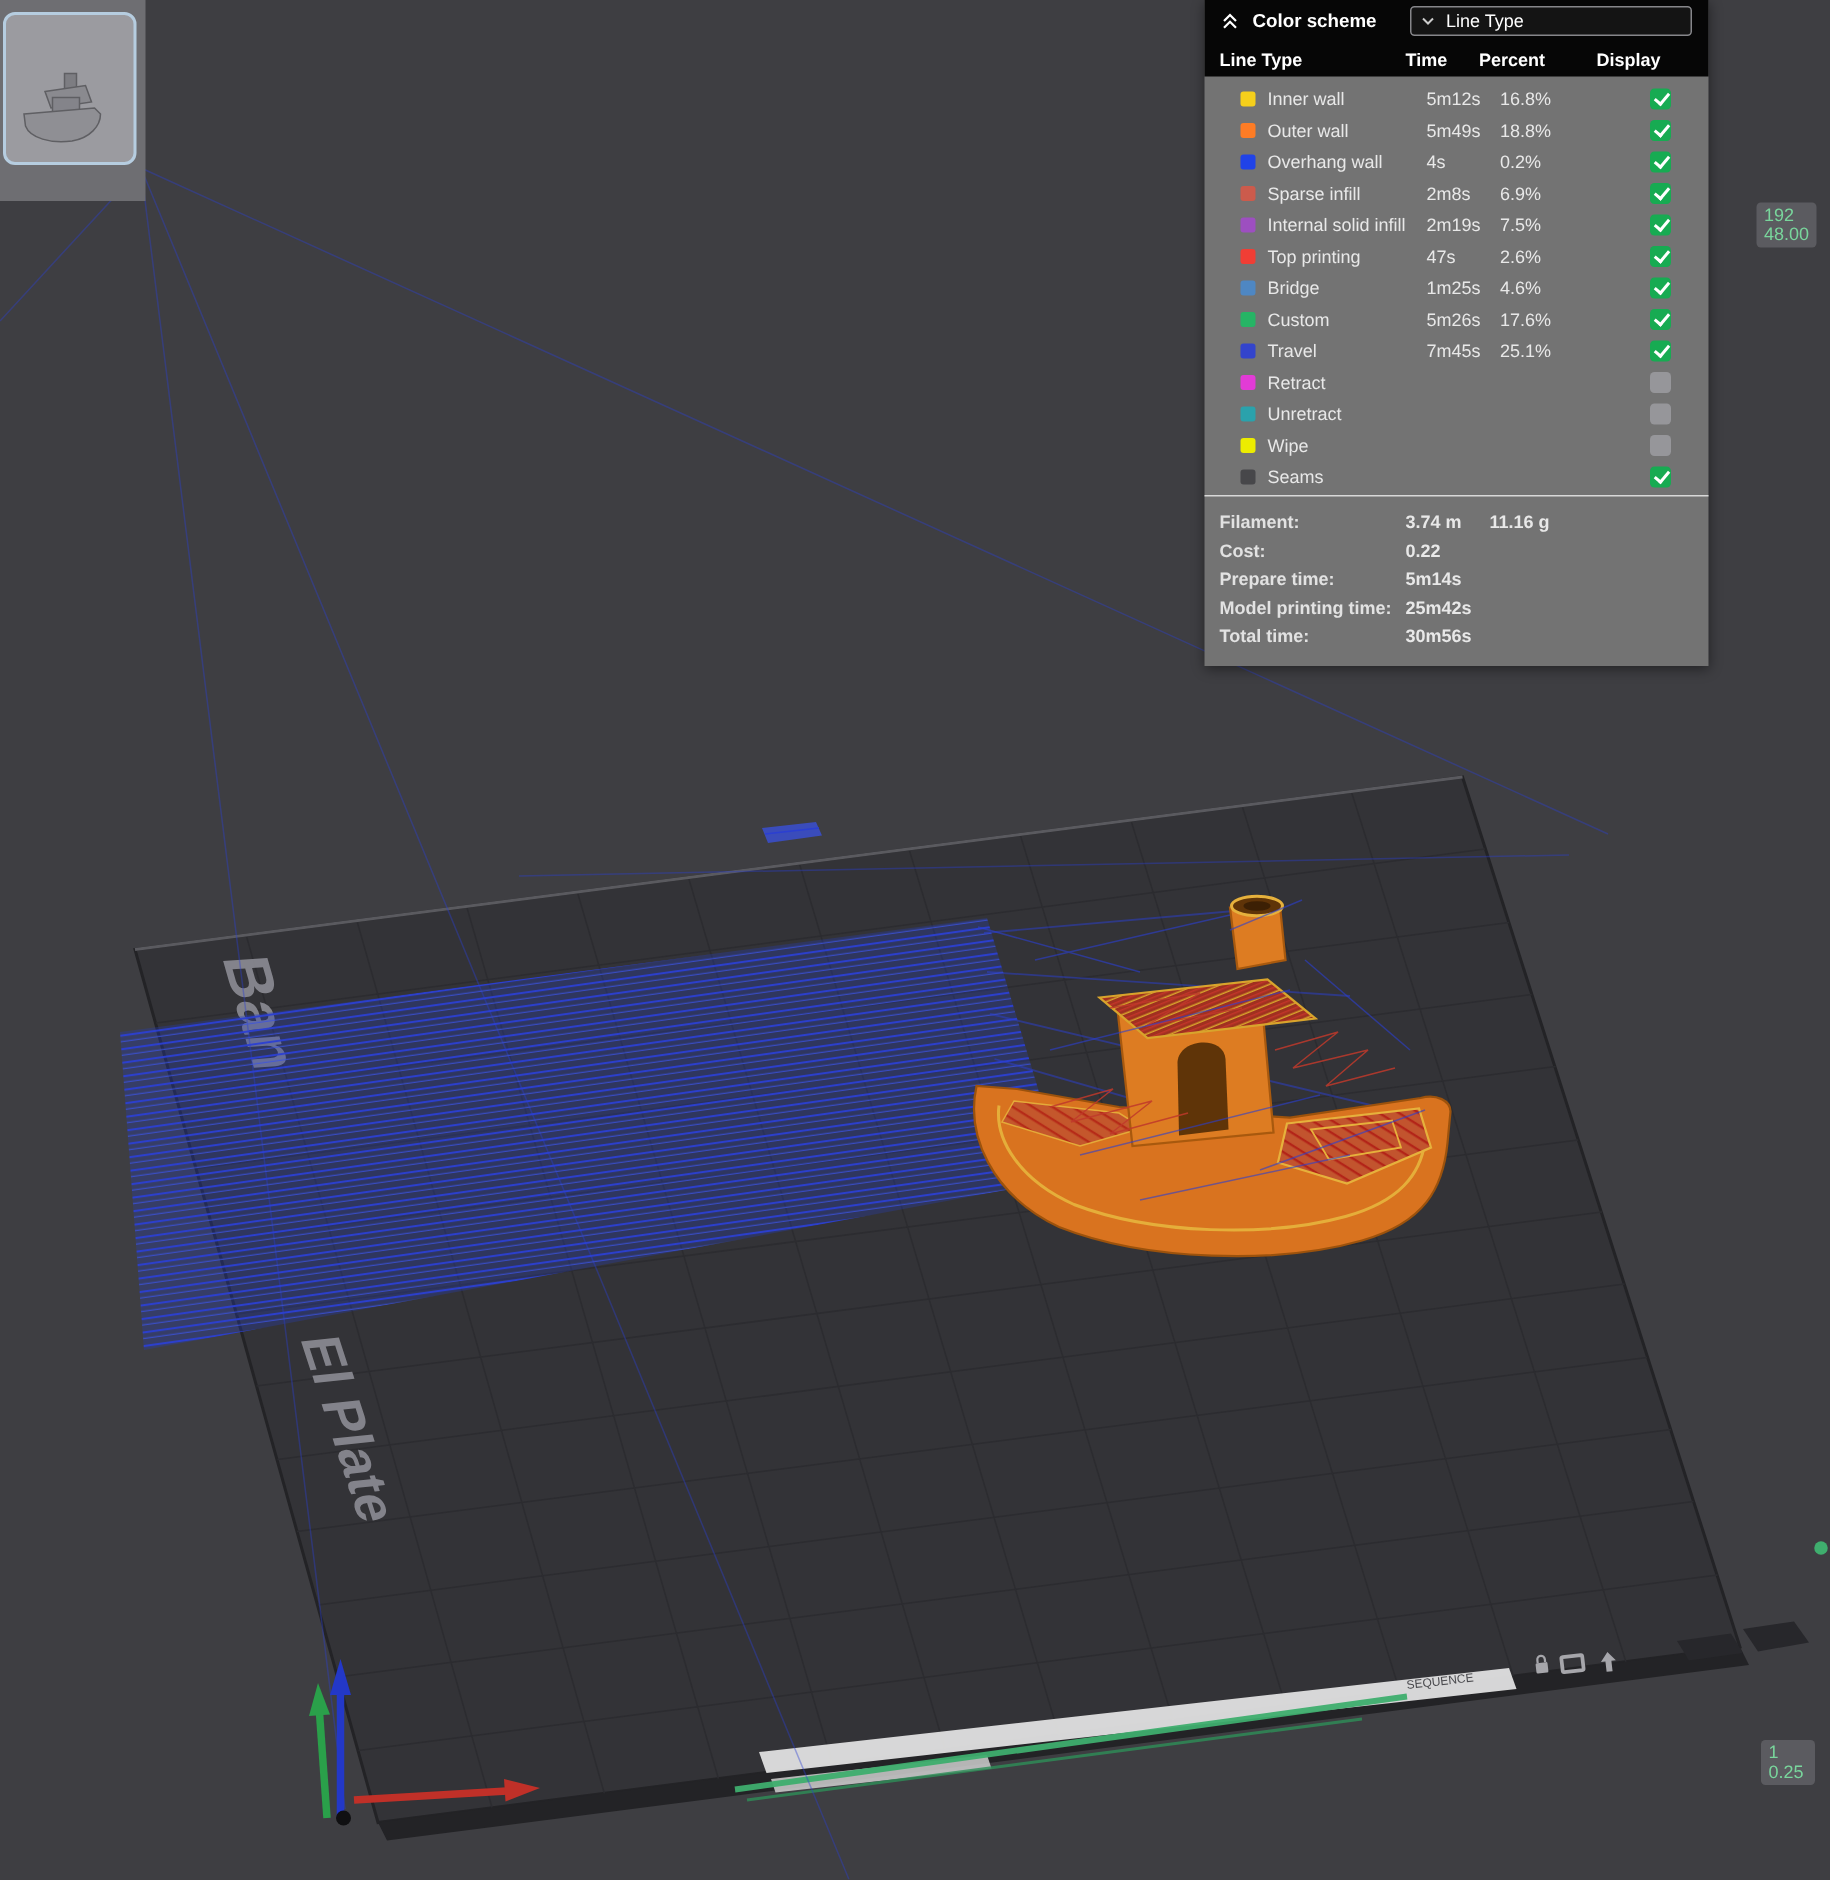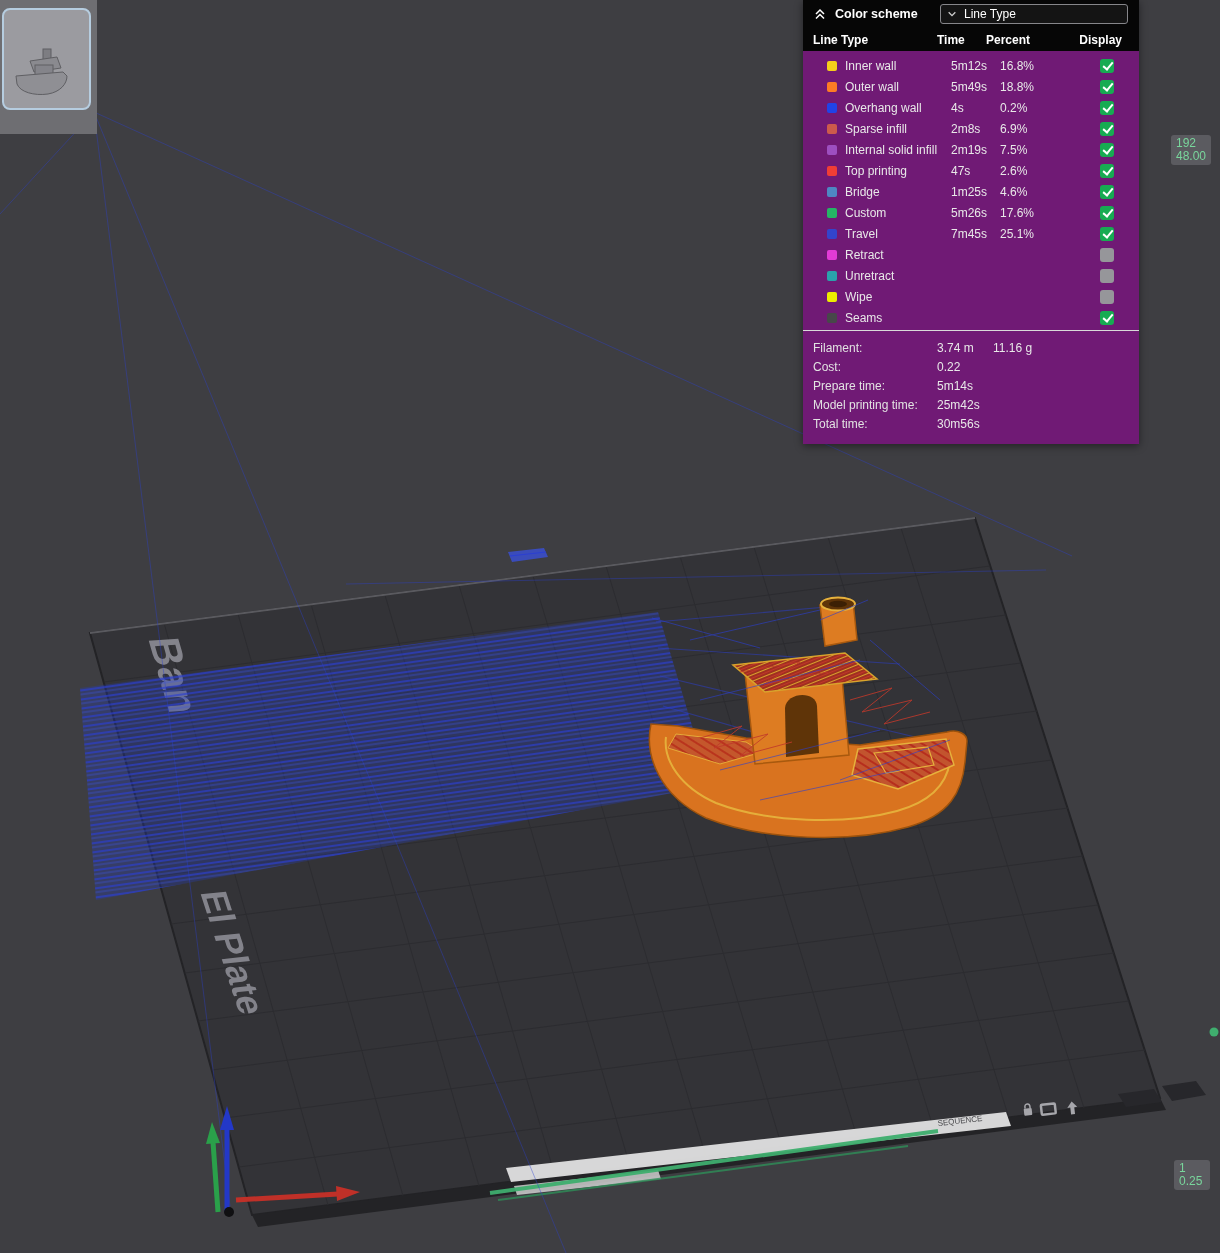--- a/index.html
+++ b/index.html
@@ -14,60 +14,60 @@
   
   .thumb-strip{position:absolute;left:0;top:0;width:97px;height:134px;background:#6e6e72;}
   .thumb-card{
     position:absolute;left:2px;top:8px;width:89px;height:102px;
     background:#9b9ba0;border:2px solid #b6cde0;border-radius:8px;box-sizing:border-box;
   }
   .thumb-card svg{position:absolute;left:6px;bottom:8px;}
 
   
   .panel{
-    position:absolute;left:803px;top:0;width:336px;background:#701a75;
+    position:absolute;left:803px;top:0;width:336px;background:#737373;
     color:#e8e8e8;font-size:12px;box-shadow:0 2px 8px rgba(0,0,0,.45);
   }
   .panel-top{
     height:28px;background:#060606;display:flex;align-items:center;
     padding:0 11px 0 10px;
   }
   .collapse-btn{width:14px;height:14px;display:flex;align-items:center;justify-content:center;cursor:pointer;}
   .panel-title{font-weight:bold;margin-left:8px;font-size:12.5px;color:#fff;}
   .dropdown{
     margin-left:auto;width:188px;height:20px;background:#141414;
     border:1px solid #86868a;border-radius:3px;display:flex;align-items:center;
     padding:0 6px;gap:7px;box-sizing:border-box;color:#fff;cursor:pointer;
   }
   .hdr-row{
     height:23px;background:#060606;display:flex;align-items:center;
     padding:0 14px 0 10px;font-weight:bold;color:#fff;
   }
   .h-name{width:124px;}
   .h-time{width:49px;}
   .h-pct{width:57px;}
-  .h-display{margin-left:auto;margin-right:3px;}
+  .h-display{margin-left:auto;margin-right:18px;}
   .rows{padding:4px 14px 2px 24px;}
   .lt-row{height:21px;display:flex;align-items:center;}
   .name-col{width:124px;display:flex;align-items:center;gap:8px;}
   .swatch{width:10px;height:10px;border-radius:2px;flex:none;background:#888;}
   .lt-label{white-space:nowrap;}
   .col-time{width:49px;}
   .col-pct{width:57px;}
   .cb{width:14px;height:14px;border-radius:3px;margin-left:auto;margin-right:11px;position:relative;cursor:pointer;}
   .cb.checked{background:#17ab52;}
   .cb.checked::after{
     content:"";position:absolute;left:4.5px;top:1.5px;width:4px;height:8px;
     border:solid #fff;border-width:0 2px 2px 0;transform:rotate(40deg);
   }
   .cb.unchecked{background:#96969a;}
   .total-heading{font-weight:bold;color:#fff;padding:11px 10px 7px;}
   .divider{height:1px;background:#d9d9d9;}
   .totals{padding:7px 14px 11px 10px;}
-  .t-row{height:19px;display:flex;align-items:center;}
+  .t-row{height:19px;display:flex;align-items:center;font-weight:bold;}
   .t-label{width:124px;color:#e2e2e2;}
   .t-val{width:56px;}
 
   
   .badge{
     position:absolute;background:rgba(96,96,100,.88);border-radius:3px;
     color:#79d69c;font-size:12px;line-height:13px;text-align:left;
     padding:2px 5px;min-width:26px;
   }
   .badge-top{left:1171px;top:135px;}

